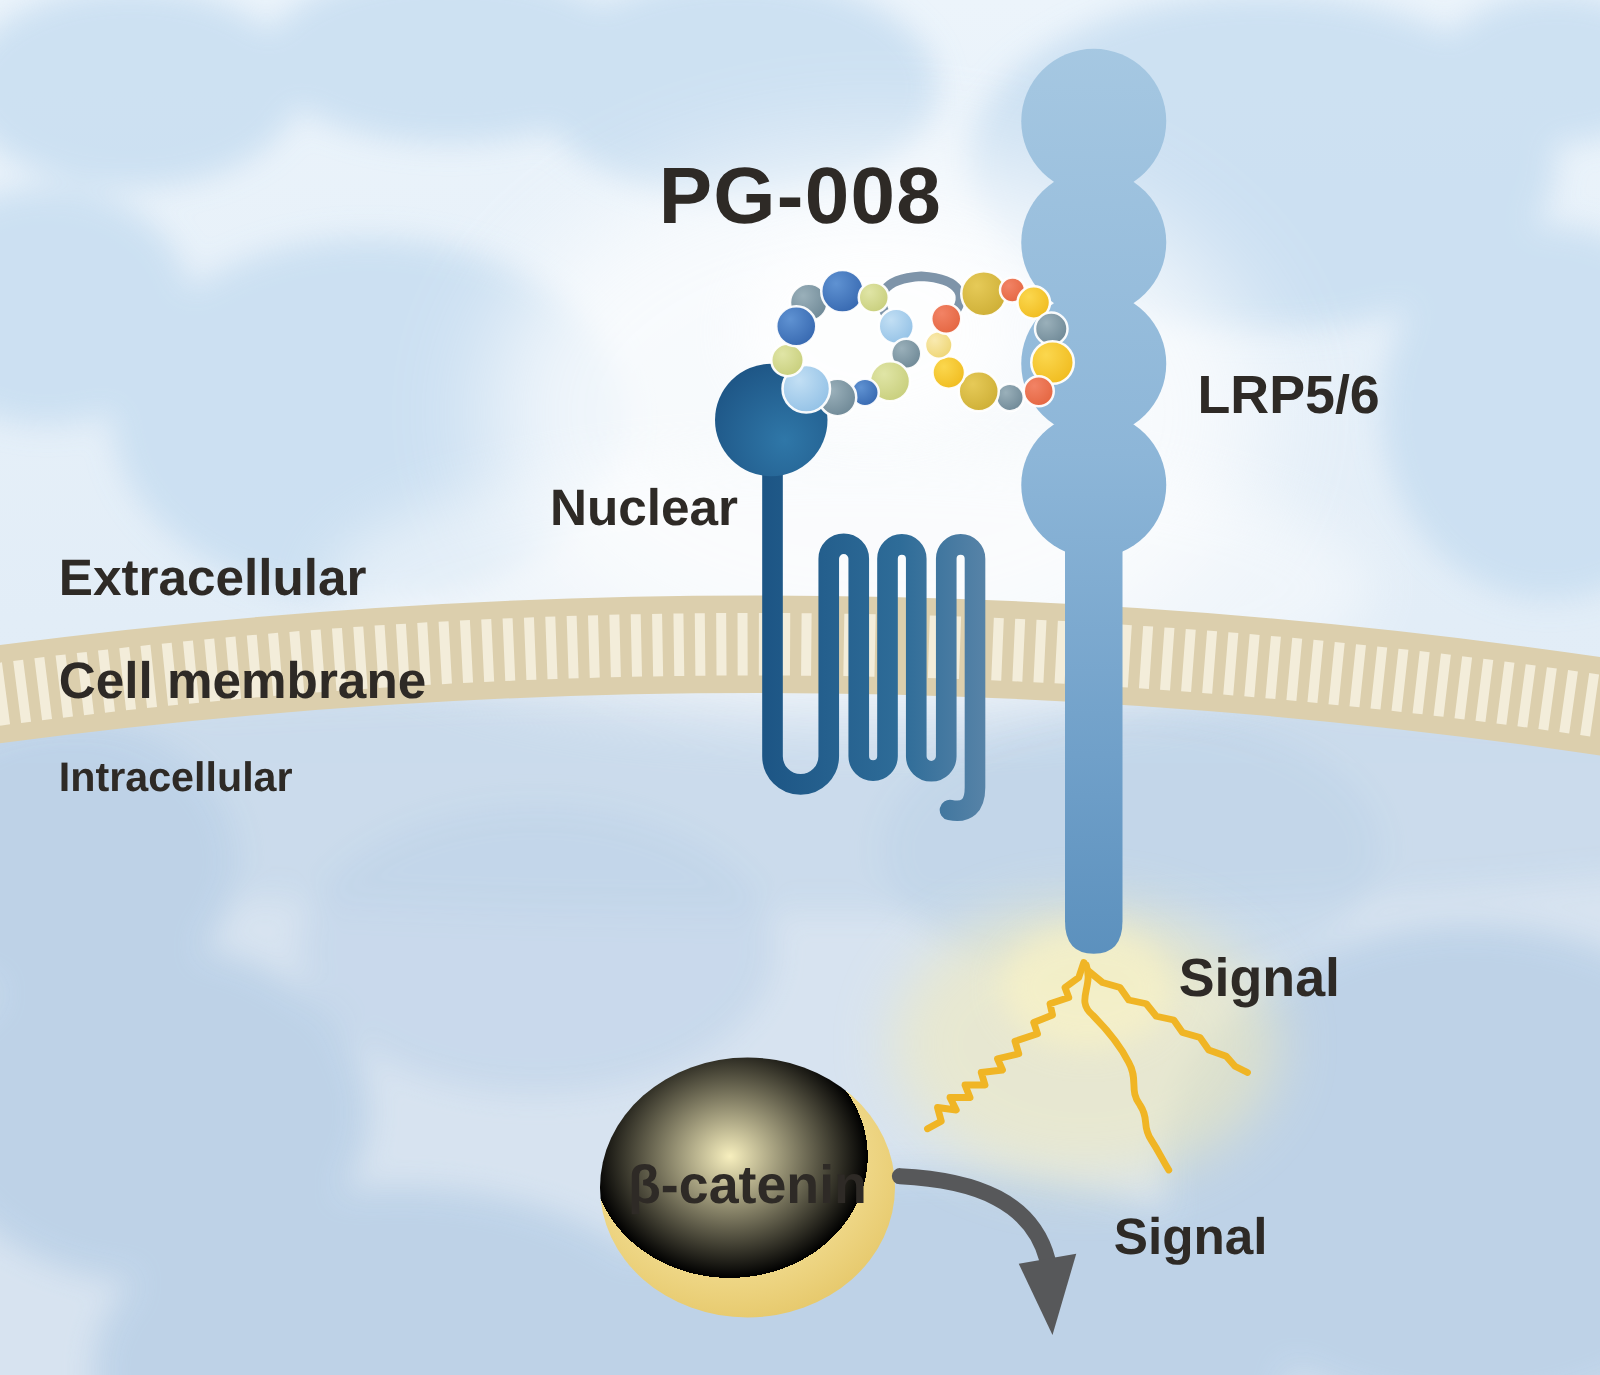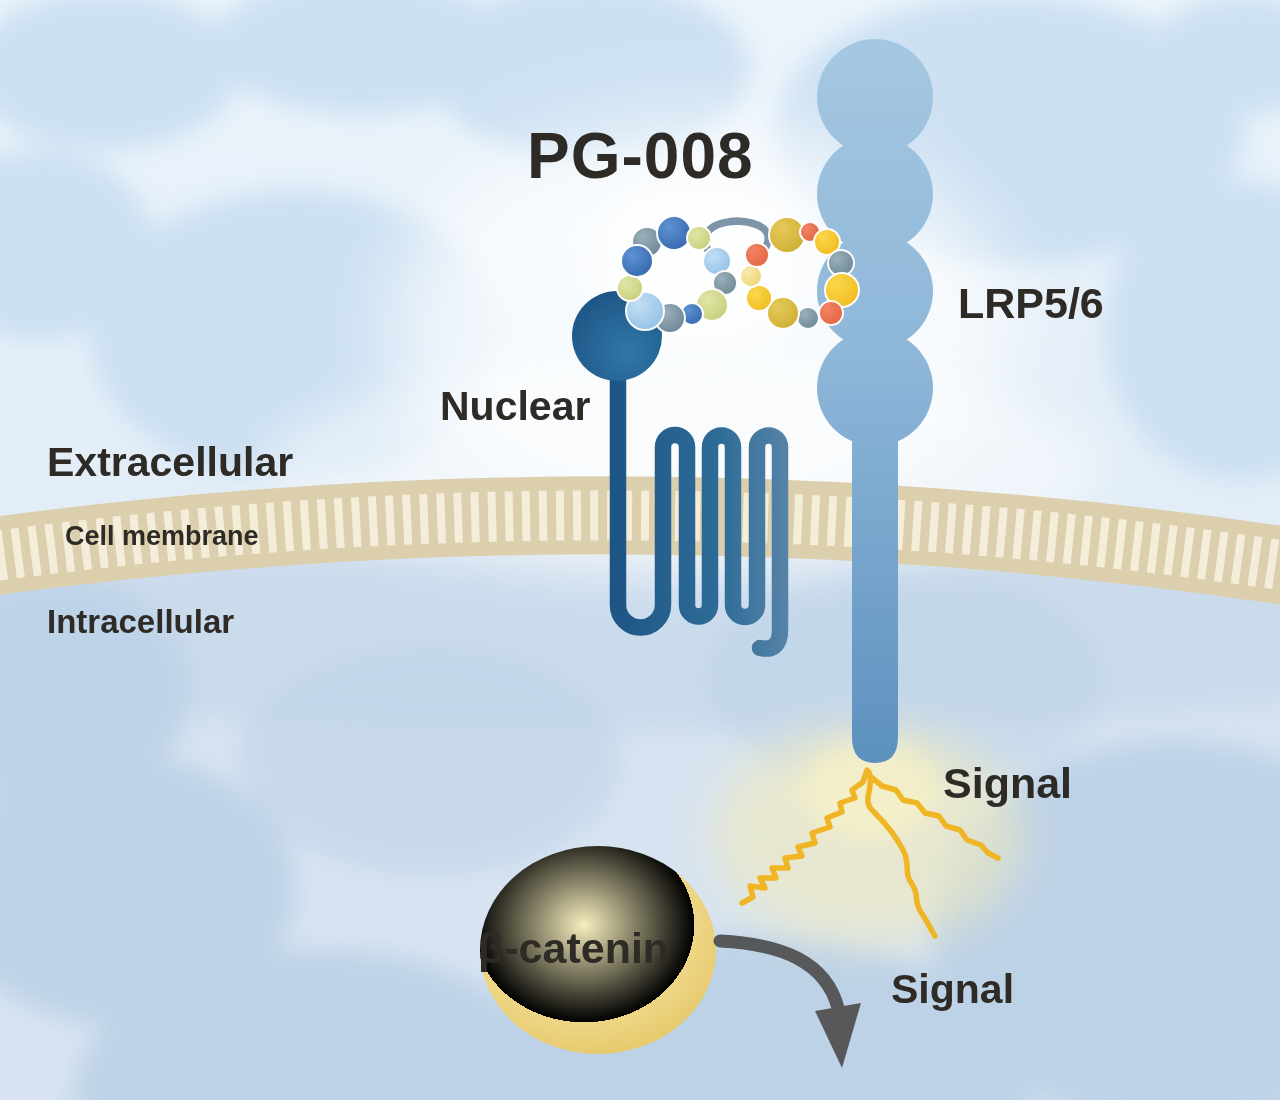--- a/index.html
+++ b/index.html
@@ -15,26 +15,26 @@
   .stage svg{position:absolute;left:0;top:0;}
   .lbl{
     position:absolute;
     color:var(--text_dark);
     font-weight:700;
     white-space:nowrap;
     line-height:1.08;
   }
   .lbl-title{left:527px;top:122px;font-size:64px;letter-spacing:1px;}
   .lbl-frizzled{left:440px;top:384px;font-size:41px;}
-  .lbl-lrp{left:958px;top:280px;font-size:43px;}
+  .lbl-lrp{left:958px;top:293px;font-size:43px;}
   .lbl-extracellular{left:47px;top:440px;font-size:41px;text-align:center;}
-  .lbl-membrane{left:65px;top:522px;font-size:27px;}
+  .lbl-membrane{left:47px;top:522px;font-size:41px;}
   .lbl-intracellular{left:47px;top:604px;font-size:33px;}
   .lbl-signal{left:943px;top:760px;font-size:43px;}
-  .lbl-bcatenin{left:478px;top:925px;width:240px;text-align:left;font-size:43px;}
+  .lbl-bcatenin{left:478px;top:925px;width:240px;text-align:center;font-size:43px;}
   .lbl-nuclear{left:891px;top:964px;font-size:41px;line-height:1.26;white-space:normal;width:300px;}
 </style>
 </head>
 <body>
 
 <div class="stage">
 
 <svg width="1280" height="1100" viewBox="0 0 1280 1100">
   <defs>
     <linearGradient id="bgGrad" x1="0" y1="0" x2="0" y2="1">

